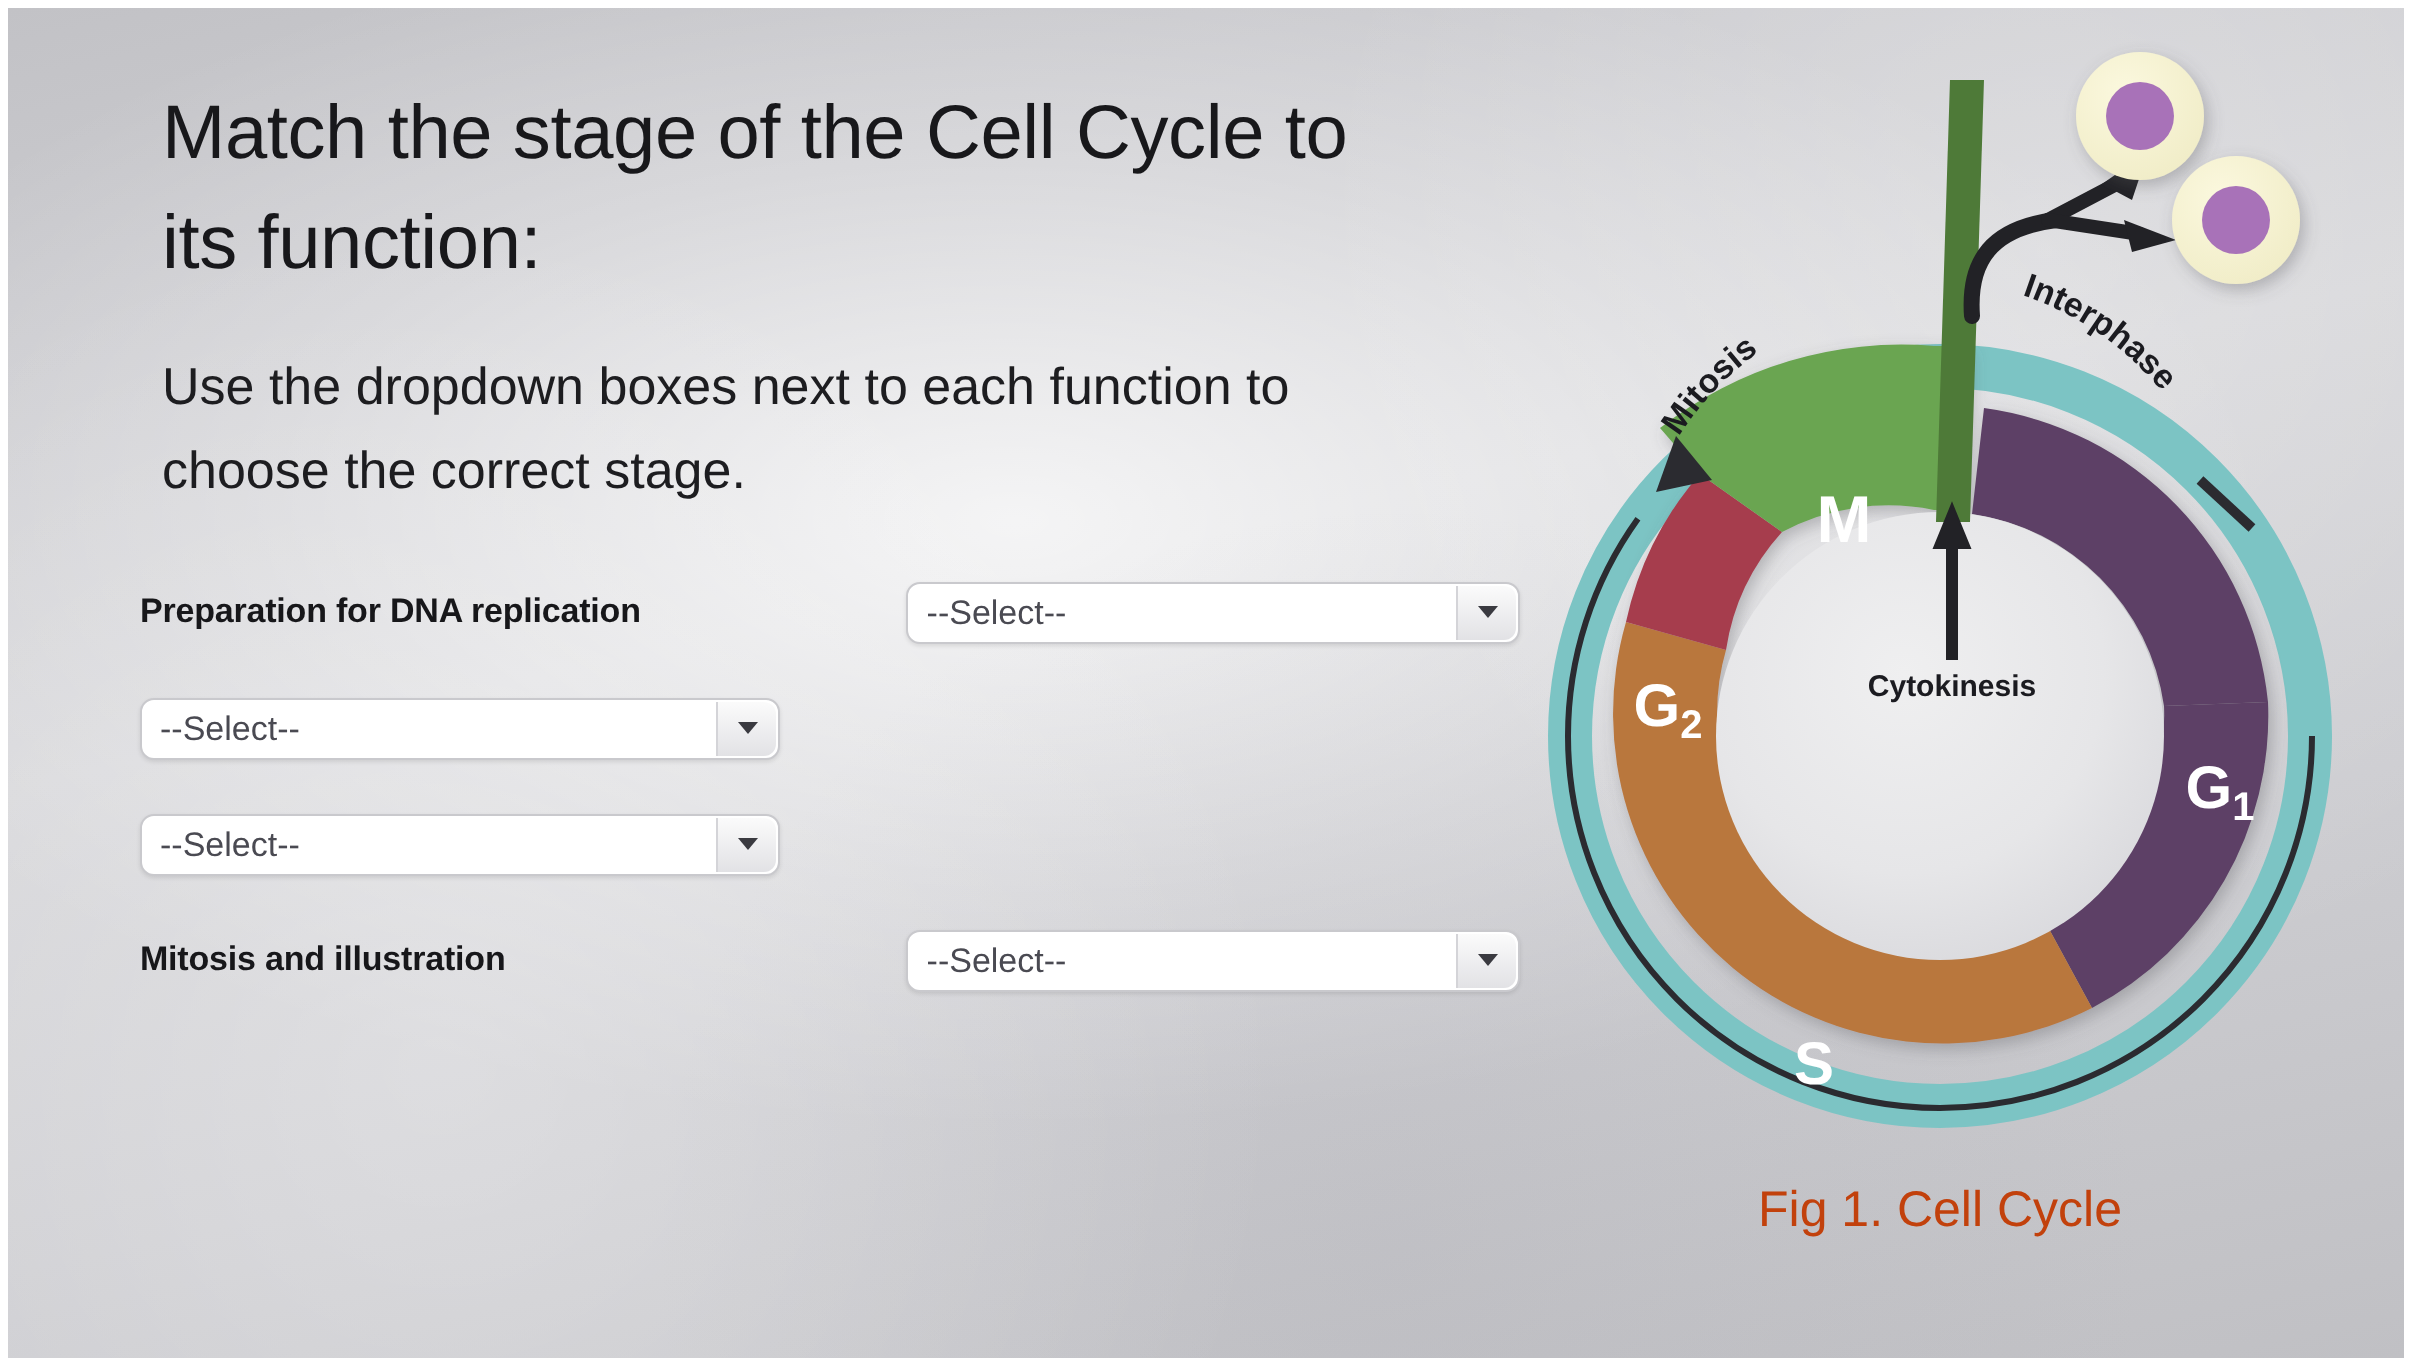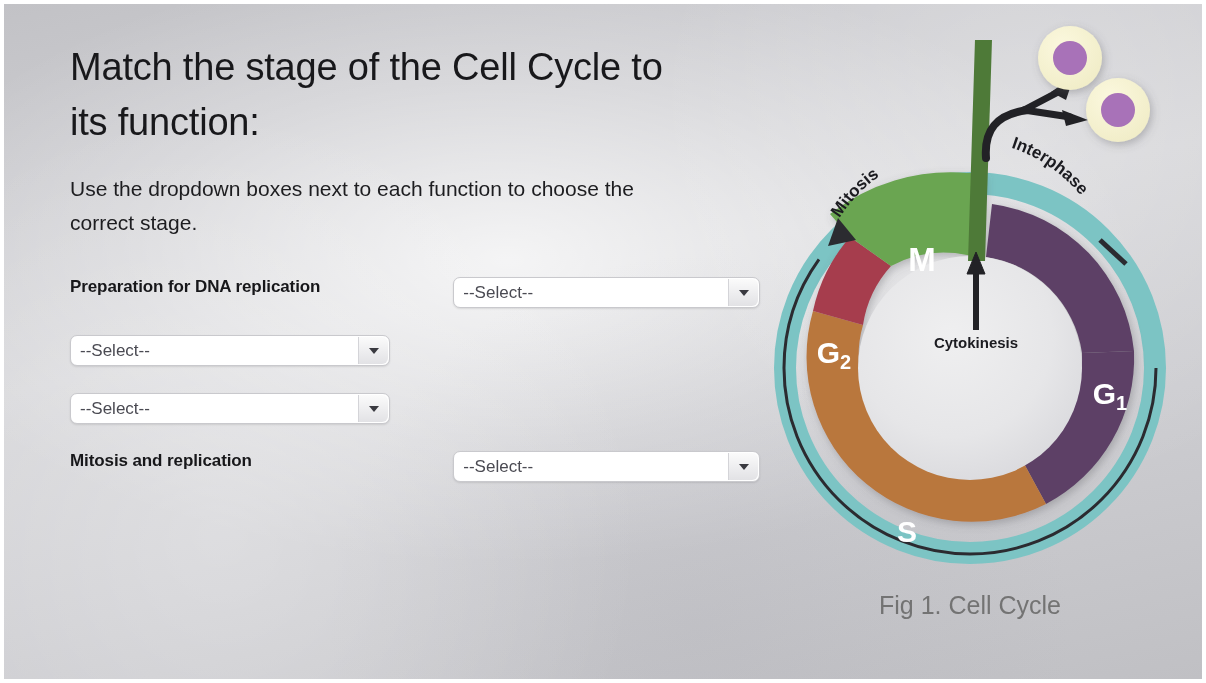--- a/index.html
+++ b/index.html
@@ -34,53 +34,53 @@
     background:
       radial-gradient(circle at 18% 78%, rgba(255,255,255,0.30) 0%, rgba(255,255,255,0) 38%),
       radial-gradient(circle at 85% 18%, rgba(255,255,255,0.26) 0%, rgba(255,255,255,0) 32%),
       radial-gradient(circle at 58% 92%, rgba(160,160,168,0.18) 0%, rgba(160,160,168,0) 40%);
     pointer-events: none;
   }
 
   
   #left-col {
     position: absolute;
-    left: 70px;
+    left: 81px;
     top: 40px;
     width: 690px;
     z-index: 5;
   }
   #page-title {
     font-size: 38px;
     font-weight: 300;
     line-height: 1.45;
     color: #18181b;
     letter-spacing: -0.2px;
     margin: 0;
     white-space: pre-line;
   }
   #instructions {
     margin-top: 22px;
-    font-size: 21px;
+    font-size: 26px;
     font-weight: 400;
     line-height: 1.62;
     color: #1d1d20;
     max-width: 630px;
   }
 
   #form-rows {
     position: absolute;
     left: 70px;
     top: 277px;
     width: 690px;
     z-index: 5;
   }
   .form-row {
     display: flex;
-    align-items: flex-start;
+    align-items: center;
     height: 58px;
   }
   .row-label {
     width: 400px;
     font-size: 17px;
     font-weight: bold;
     color: #17171a;
     letter-spacing: -0.1px;
   }
   .select-box {
@@ -140,21 +140,21 @@
   #caption {
     position: absolute;
     left: 0;
     top: 572px;
     width: 400px;
     text-align: center;
   }
   #caption-title {
     font-size: 25px;
     font-weight: 400;
-    color: #737373;
+    color: #c2410c;
     line-height: 1.2;
   }
   #caption-sub {
     margin-top: 4px;
     font-size: 17px;
     font-weight: 400;
     color: #19191c;
   }
 </style>
 </head>
@@ -193,21 +193,21 @@
     <div class="form-row">
       <div class="select-box">
         <span class="select-value">--Select--</span>
         <span class="select-arrow-btn">
           <span class="caret"></span>
         </span>
       </div>
     </div>
 
     <div class="form-row">
-      <div class="row-label">Mitosis and replication</div>
+      <div class="row-label">Mitosis and illustration</div>
       <div class="select-box">
         <span class="select-value">--Select--</span>
         <span class="select-arrow-btn">
           <span class="caret"></span>
         </span>
       </div>
     </div>
 
   </div>
 

